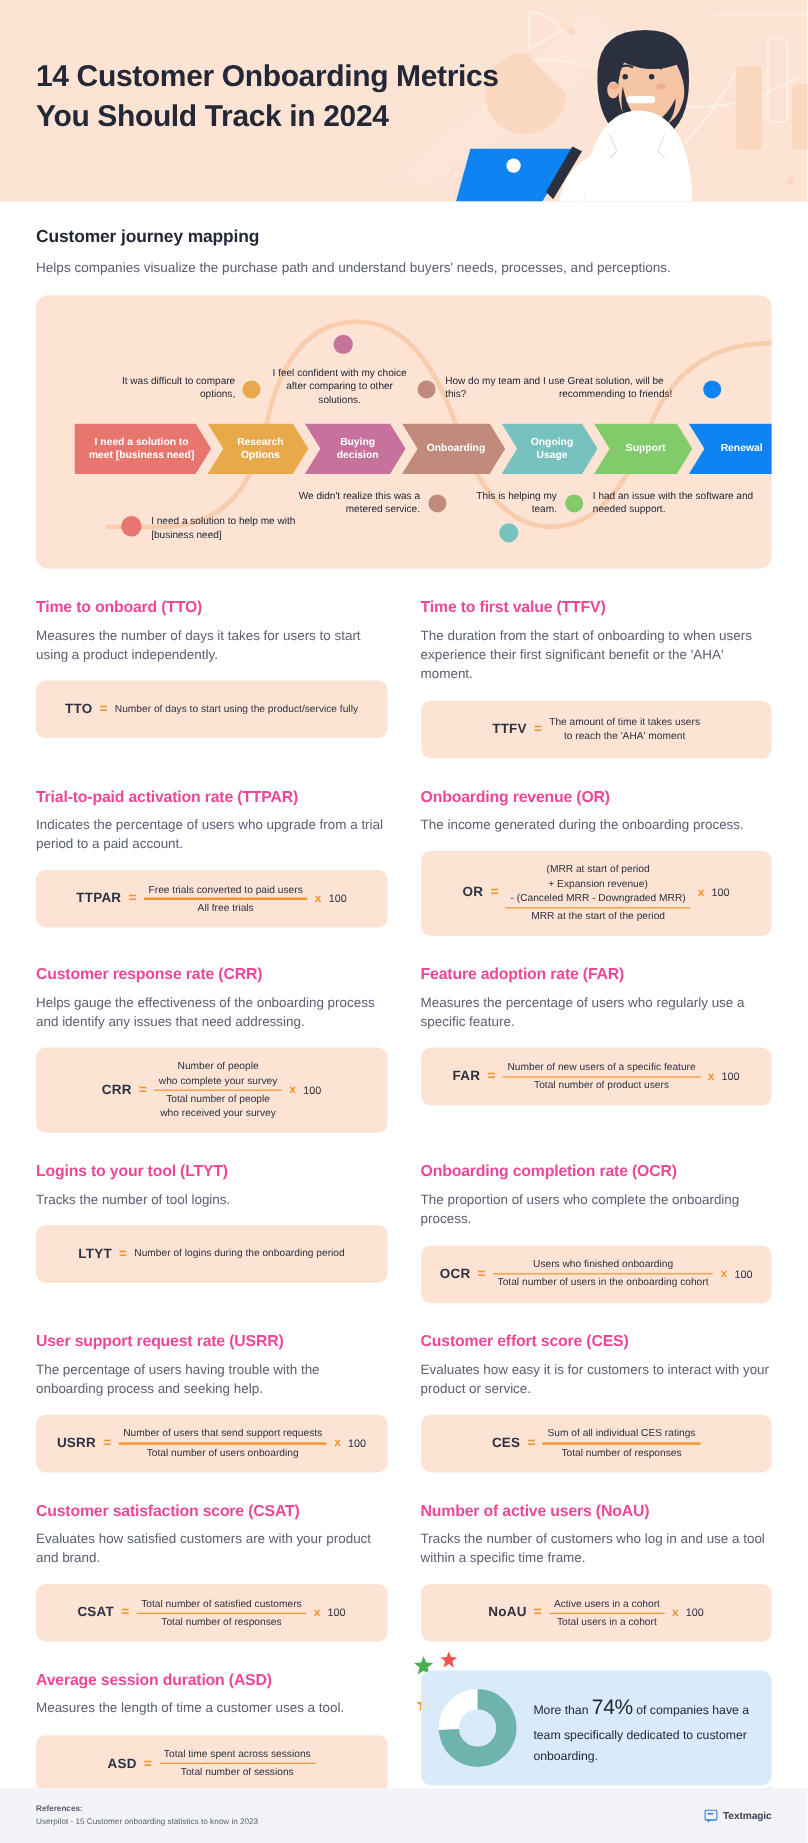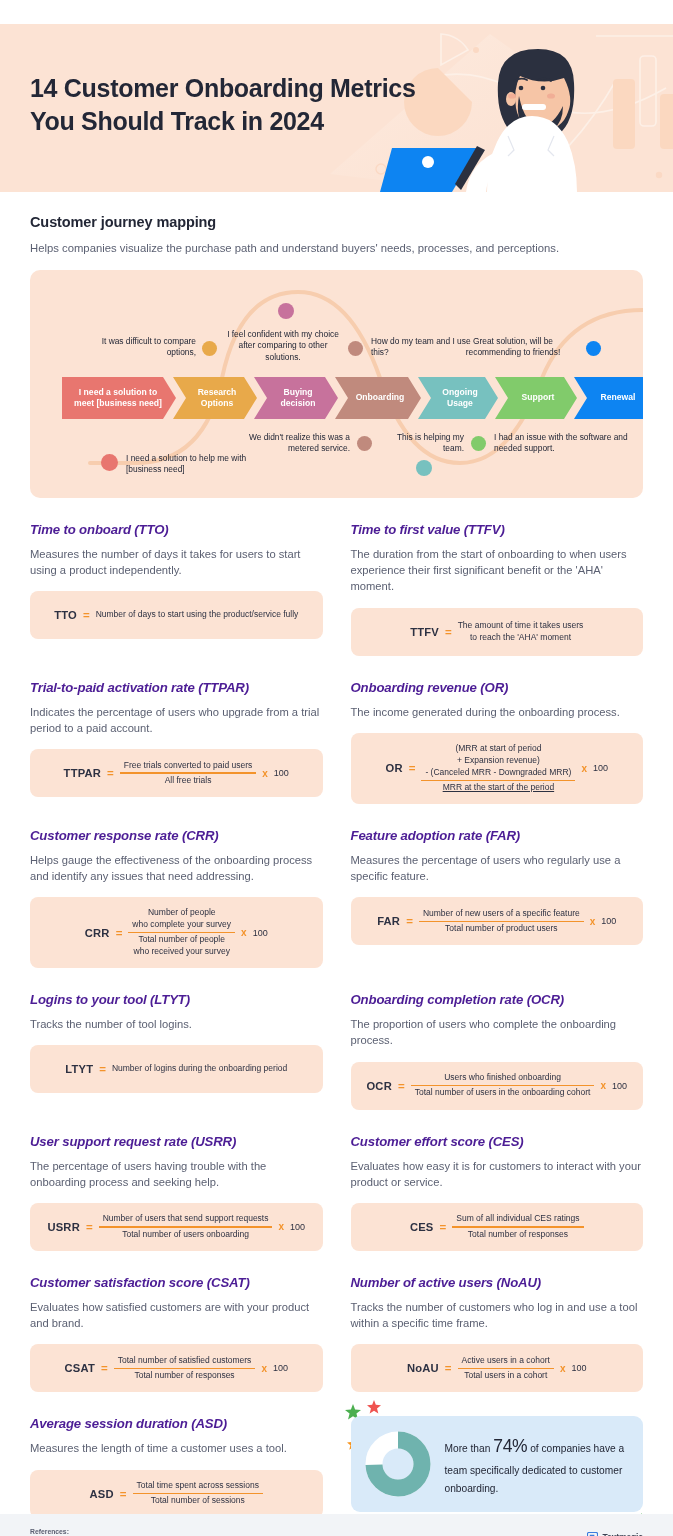--- a/index.html
+++ b/index.html
@@ -10,21 +10,20 @@
     overflow: hidden;
   }
   #page { position: relative; width: 673px; height: 1536px; background:#fff; }
 
   
   .header {
     position: relative;
     height: 168px;
     background: #fce3d4;
     overflow: hidden;
-    margin-top: 24px;
   }
   .header-deco { position:absolute; inset:0; }
   .header-title {
     position: absolute;
     left: 30px; top: 48px;
     width: 430px;
     font-size: 25px;
     font-weight: bold;
     line-height: 1.32;
     color: #232736;
@@ -73,21 +72,21 @@
   .arrow.first { clip-path: polygon(0 0, calc(100% - 13px) 0, 100% 50%, calc(100% - 13px) 100%, 0 100%); padding-left:4px; }
 
   
   .grid {
     display: grid;
     grid-template-columns: 1fr 1fr;
     column-gap: 28px;
   }
   .metric { padding-top: 24px; }
   .m-title {
-    font-size: 13.2px; font-weight: bold; color: #4c1d95; letter-spacing:-0.15px;font-style:italic;
+    font-size: 13.2px; font-weight: bold; color: #ec4899; letter-spacing:-0.15px;
   }
   .m-desc {
     margin-top: 9px;
     font-size: 11.2px; color: #5b6072; line-height: 1.45;
   }
   .formula {
     margin-top: 13px;
     background: #fce3d4;
     border-radius: 8px;
     min-height: 48px;
@@ -310,21 +309,21 @@
           <div class="m-desc">The income generated during the onboarding process.</div>
           <div class="formula">
             <div class="f-inner">
               <span class="f-abbr">OR</span>
               <span class="f-eq">=</span>
               <span class="frac">
                 <span class="num" style="white-space: pre-line;">(MRR at start of period
 + Expansion revenue)
 - (Canceled MRR - Downgraded MRR)</span>
                 <span class="bar"></span>
-                <span class="den" style="white-space: pre-line; text-decoration: underline;">MRR at the start of the period</span>
+                <span class="den" style="white-space: pre-line;">MRR at the start of the period</span>
               </span>
               <span class="f-times">x</span>
               <span class="f-num100">100</span>
             </div>
           </div>
         </div>
         <div class="metric">
           <div class="m-title">Customer response rate (CRR)</div>
           <div class="m-desc">Helps gauge the effectiveness of the onboarding process and identify any issues that need addressing.</div>
           <div class="formula">

